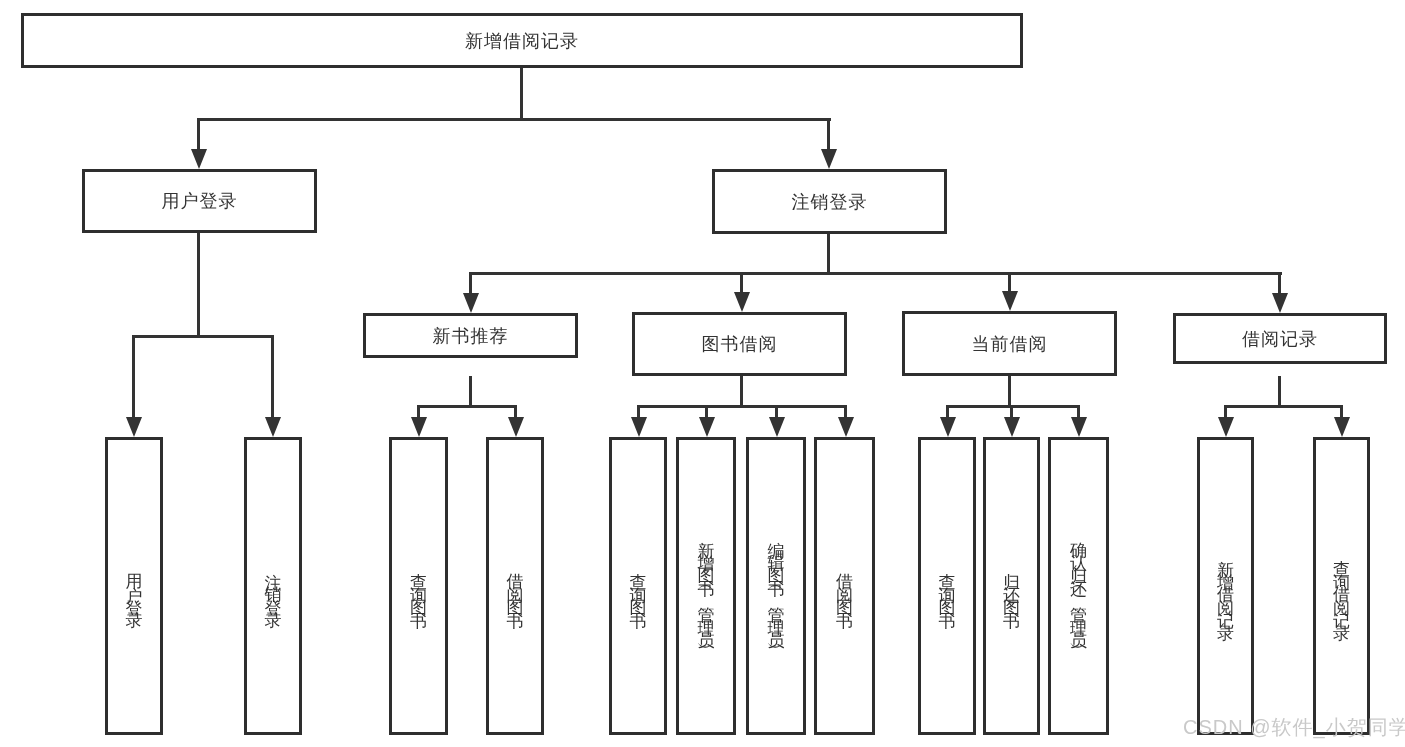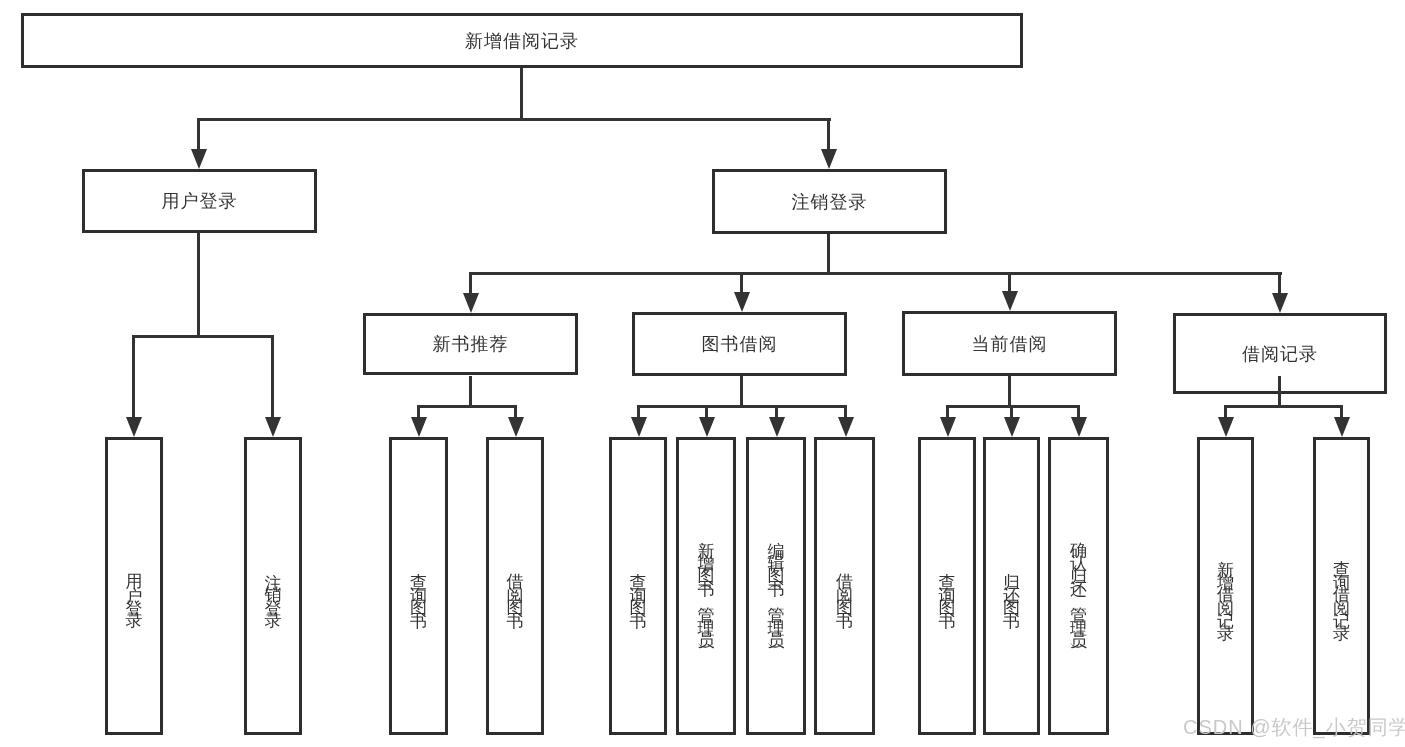--- a/index.html
+++ b/index.html
@@ -57,30 +57,30 @@
     <span class="lbl">新增借阅记录</span>
   </div>
 
   <div class="node h" style="left:82px;top:169px;width:235px;height:64px">
     <span class="lbl">用户登录</span>
   </div>
   <div class="node h" style="left:712px;top:169px;width:235px;height:65px">
     <span class="lbl">注销登录</span>
   </div>
 
-  <div class="node h" style="left:363px;top:313px;width:215px;height:62px">
+  <div class="node h" style="left:363px;top:313px;width:215px;height:45px">
     <span class="lbl">新书推荐</span>
   </div>
   <div class="node h" style="left:902px;top:311px;width:215px;height:65px">
     <span class="lbl">当前借阅</span>
   </div>
   <div class="node h" style="left:632px;top:312px;width:215px;height:64px">
     <span class="lbl">图书借阅</span>
   </div>
-  <div class="node h" style="left:1173px;top:313px;width:214px;height:81px">
+  <div class="node h" style="left:1173px;top:313px;width:214px;height:51px">
     <span class="lbl">借阅记录</span>
   </div>
 
   <div class="node v" style="left:105px;top:437px;width:58px;height:298px">
     <span class="lbl">用户登录</span>
   </div>
   <div class="node v" style="left:244px;top:437px;width:58px;height:298px">
     <span class="lbl">注销登录</span>
   </div>
 

